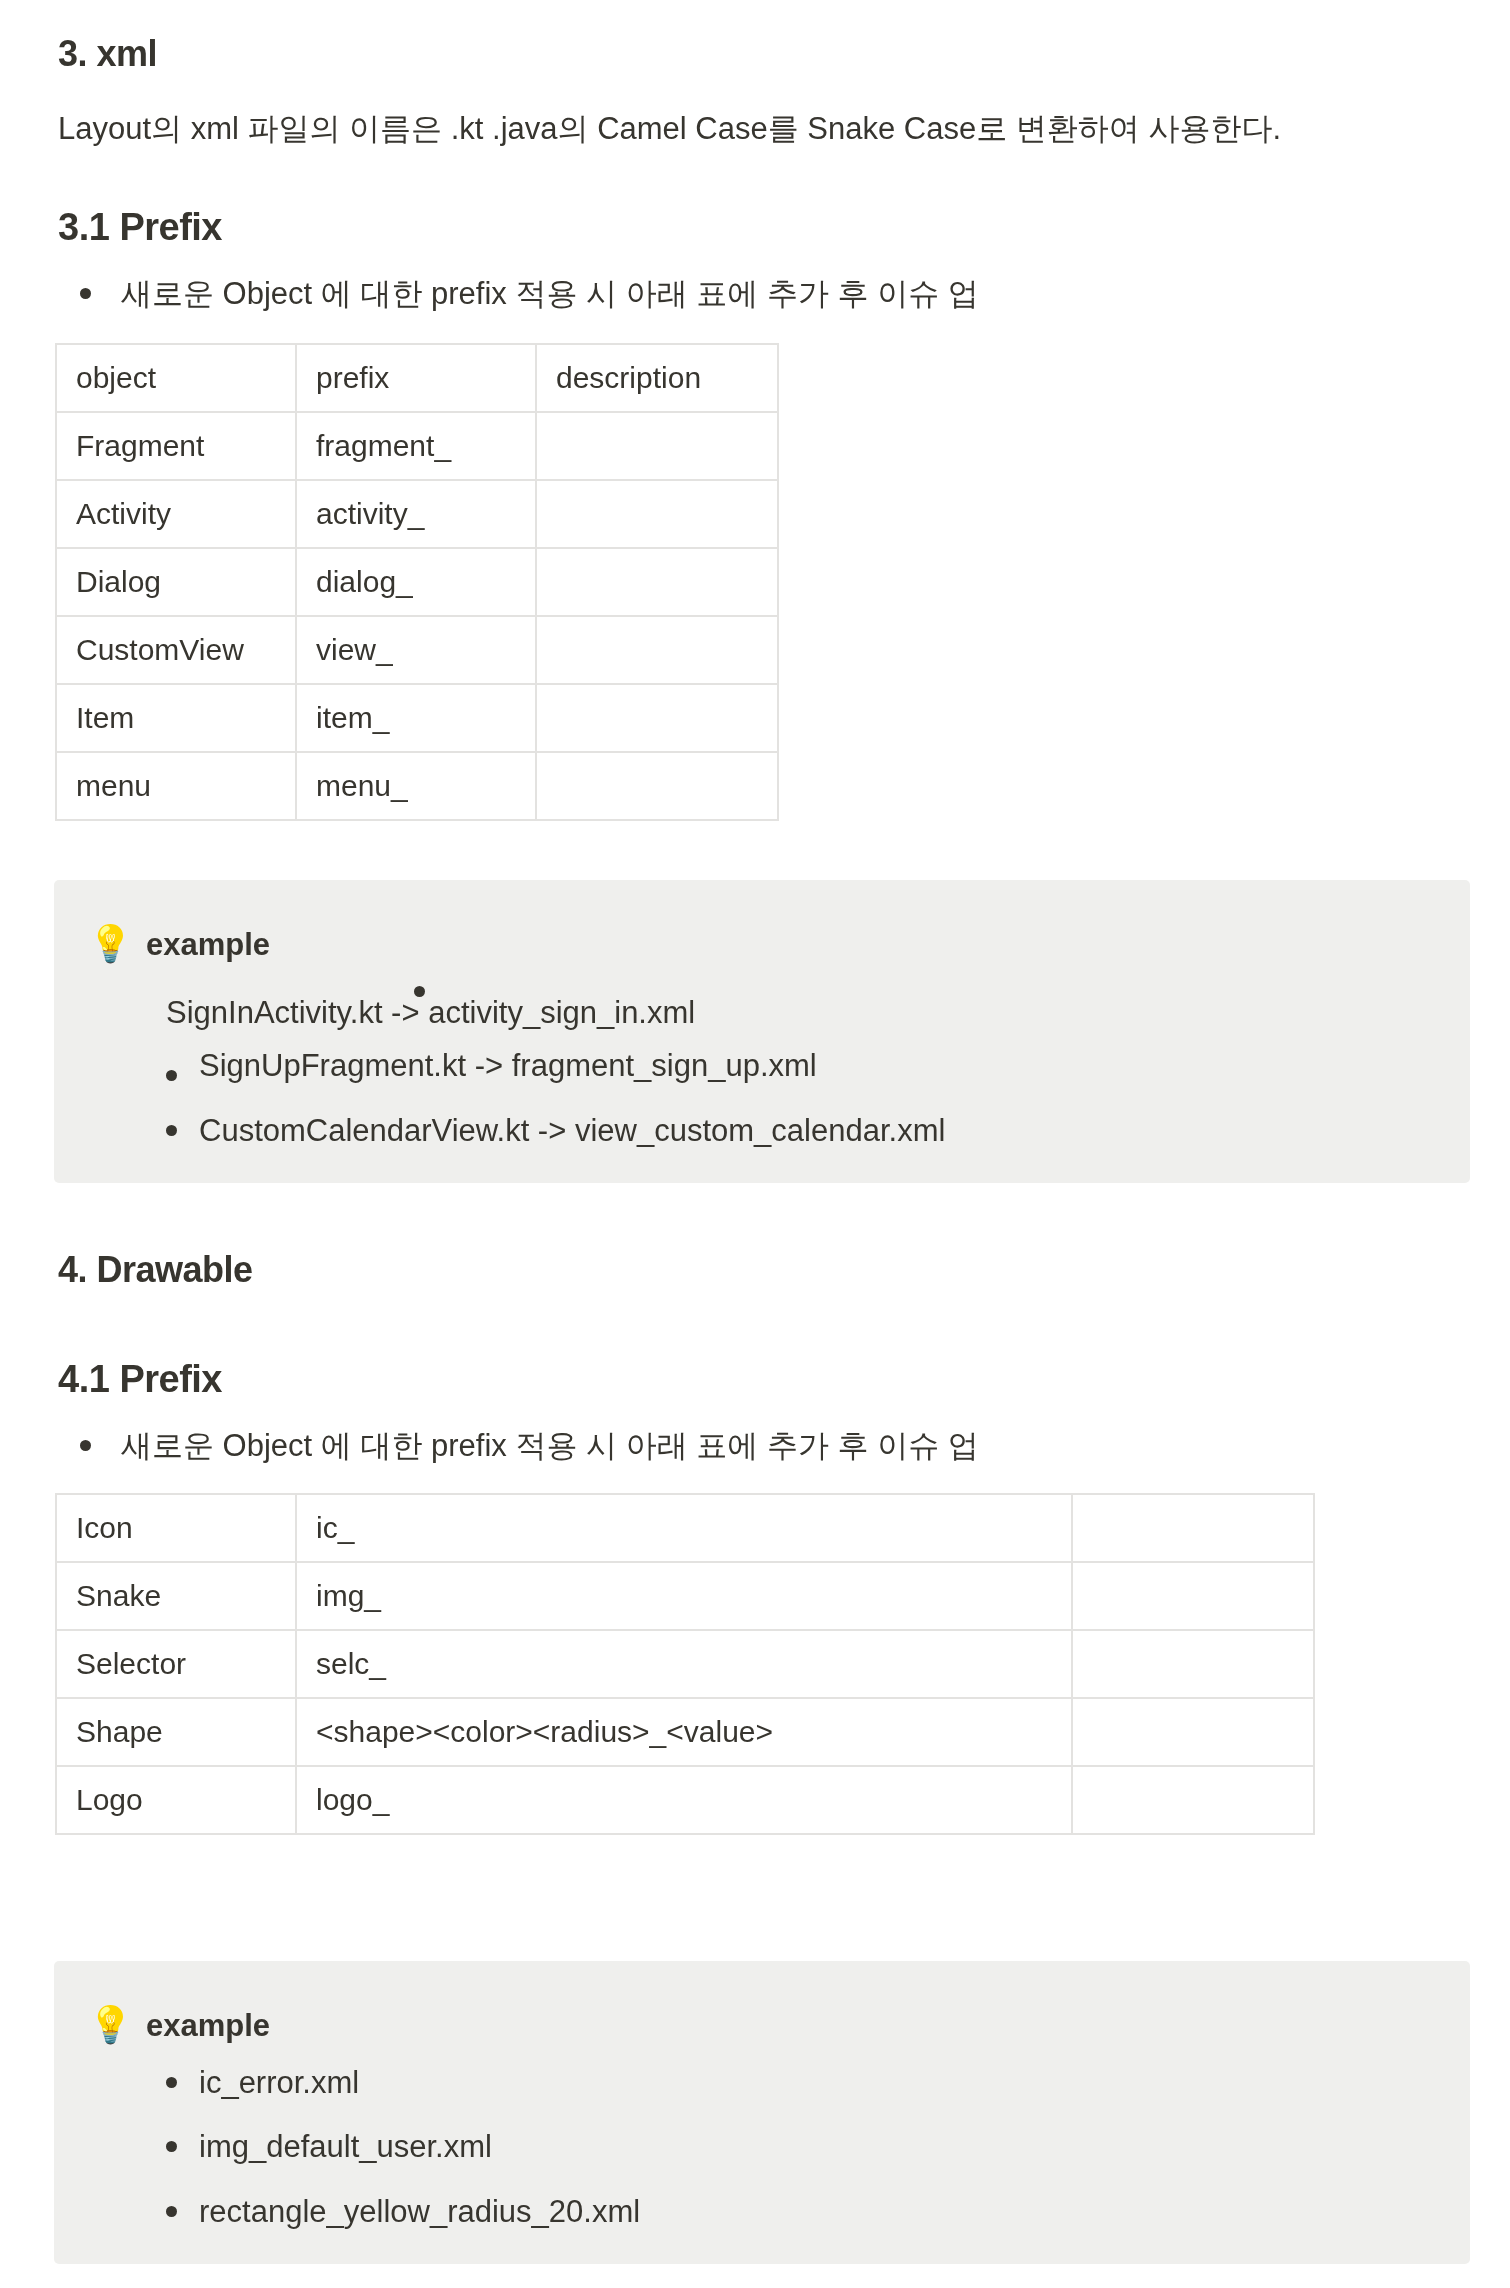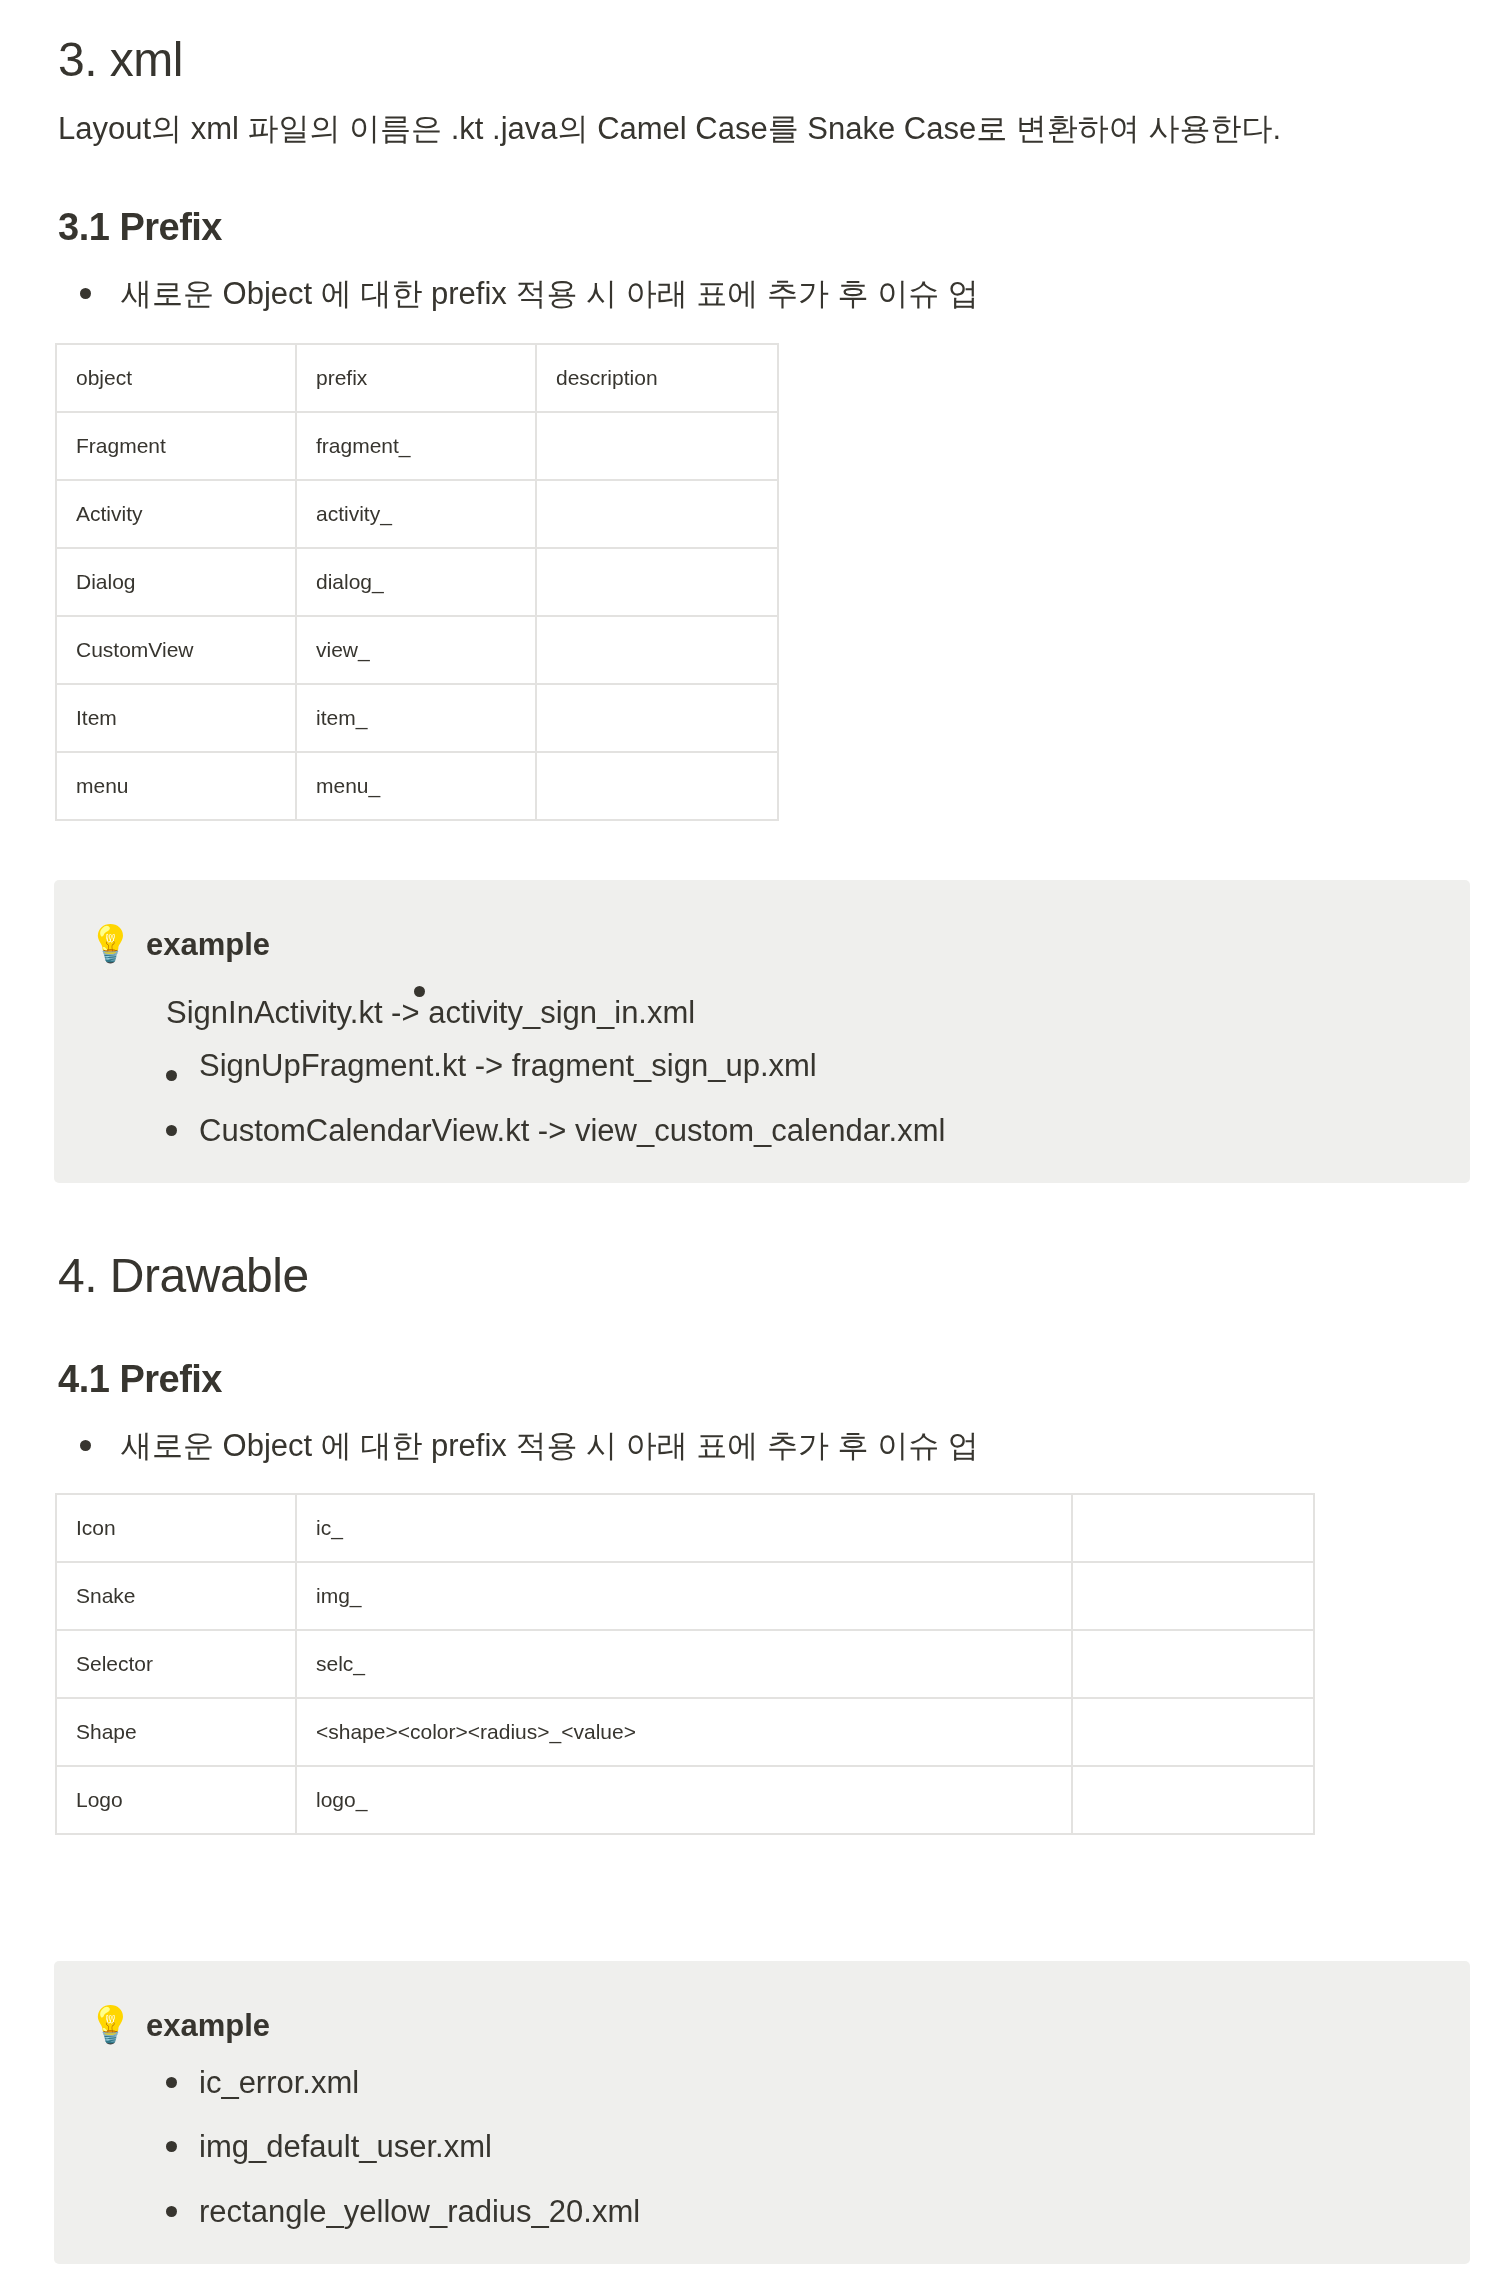--- a/index.html
+++ b/index.html
@@ -2,28 +2,28 @@
 <html><head>
   <meta charset="utf-8">
   <style>
     html, body { margin: 0; padding: 0; background: #ffffff; }
     body {
       width: 1510px; height: 2288px; position: relative; overflow: hidden;
       font-family: "Liberation Sans", "DejaVu Sans", sans-serif;
       color: #37352f;
     }
     .abs { position: absolute; }
-    .h1 { font-size: 48px; font-weight: 400; left: 58px; line-height: 1; white-space: nowrap; letter-spacing: -0.5px; }
+    .h1 { font-size: 36px; font-weight: 700; left: 58px; line-height: 1; white-space: nowrap; letter-spacing: -0.5px; }
     .h2 { font-size: 38px; font-weight: 700; left: 58px; line-height: 1; white-space: nowrap; letter-spacing: -0.5px; }
     .para { font-size: 31px; left: 58px; line-height: 1; white-space: nowrap; }
     .bullet-row { left: 80px; font-size: 31px; line-height: 1; white-space: nowrap; display: flex; align-items: center; }
     .dot { width: 11px; height: 11px; border-radius: 50%; background: #37352f; display: inline-block; margin-right: 30px; flex: none; }
     table.grid {
       position: absolute; border-collapse: collapse; table-layout: fixed;
-      font-size: 21px;
+      font-size: 30px;
     }
     table.grid td {
       border: 2px solid #e3e2e0; height: 66px; padding: 0 0 0 19px;
       vertical-align: middle; white-space: nowrap; overflow: hidden; color: #37352f;
     }
     .callout {
       position: absolute; left: 54px; width: 1416px; background: #efefed; border-radius: 5px;
     }
     .callout-head { position: absolute; left: 34px; display: flex; align-items: center; }
     .bulb { font-size: 36px; line-height: 1; width: 46px; display: inline-block; }

